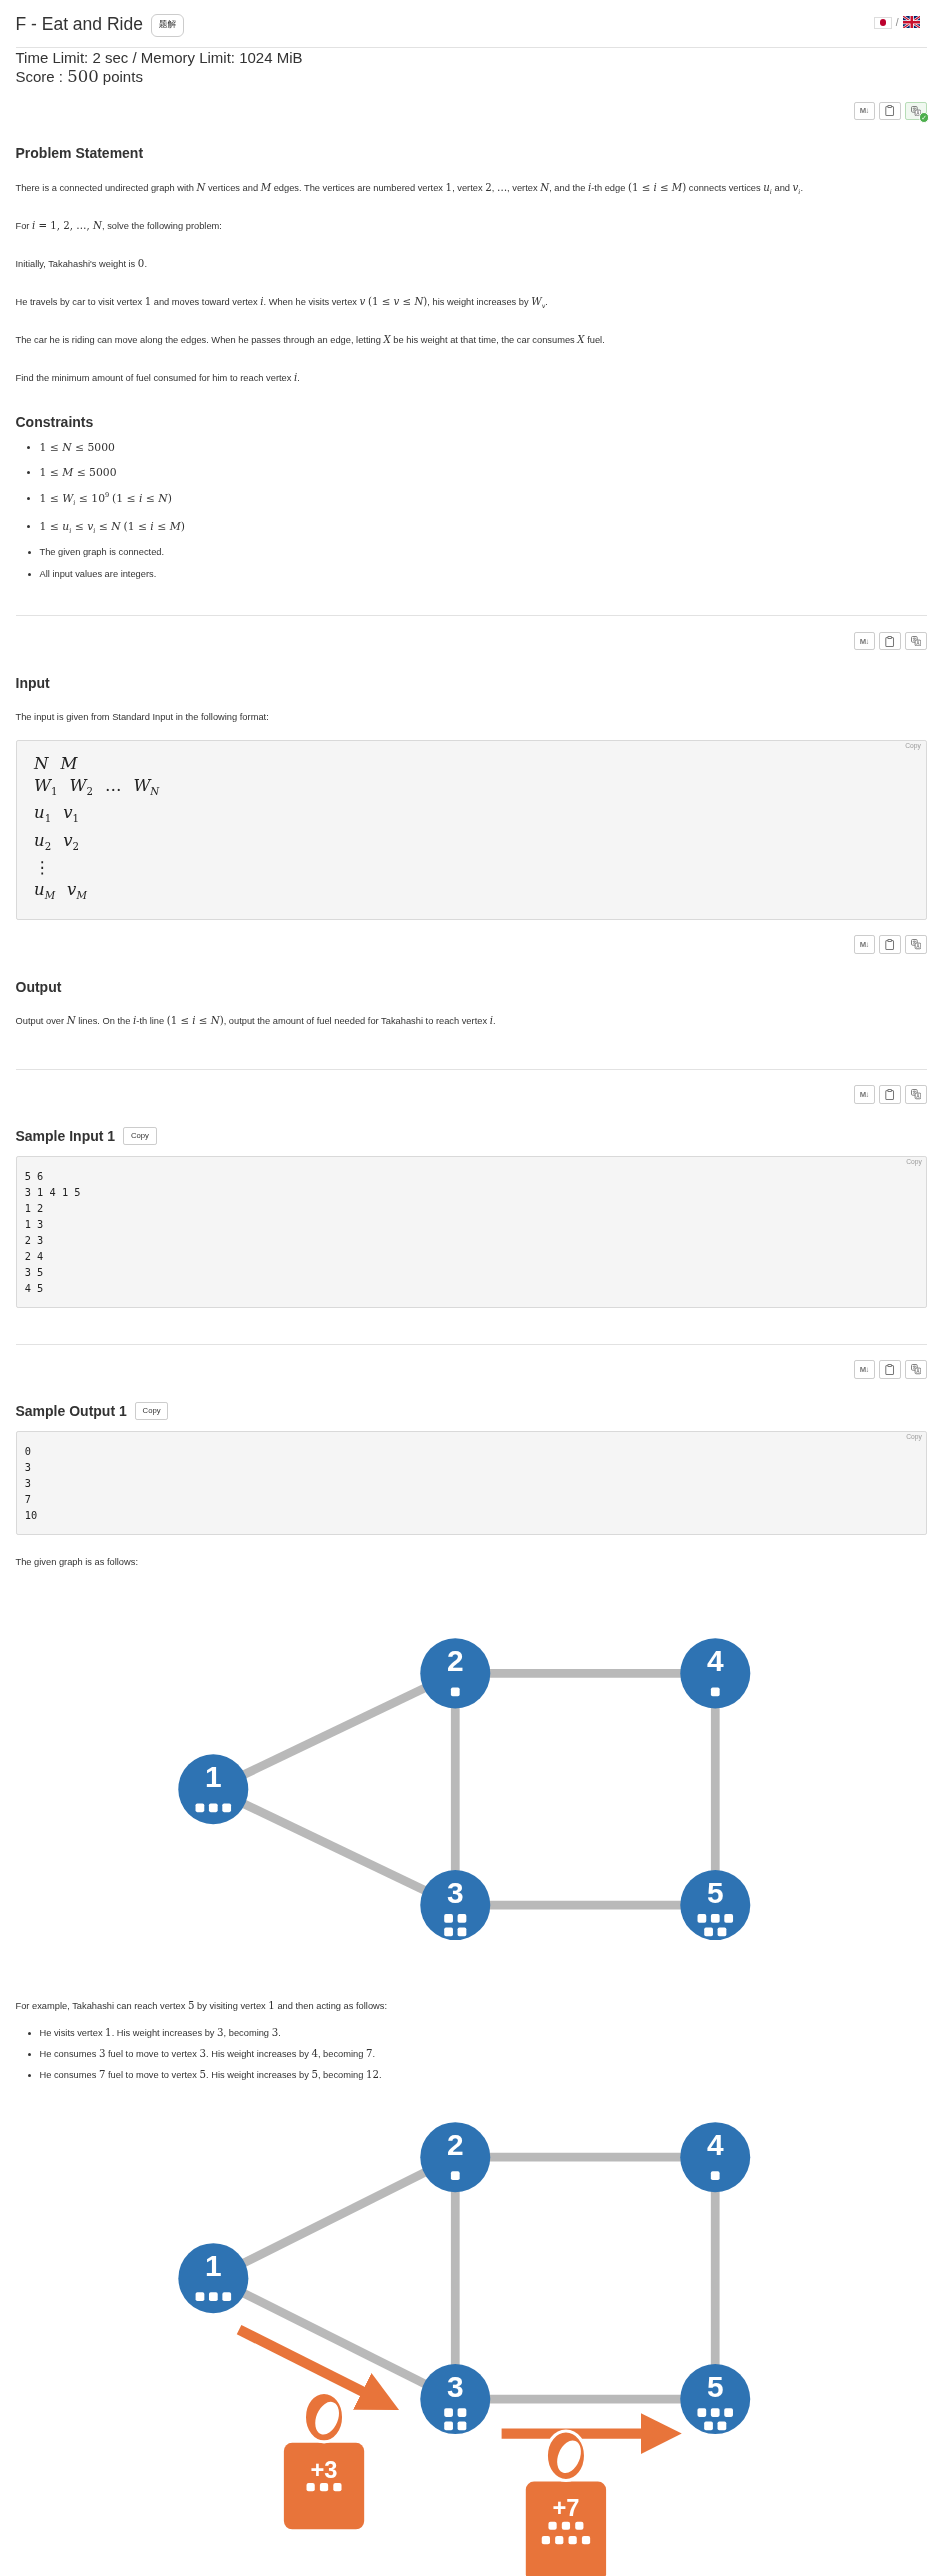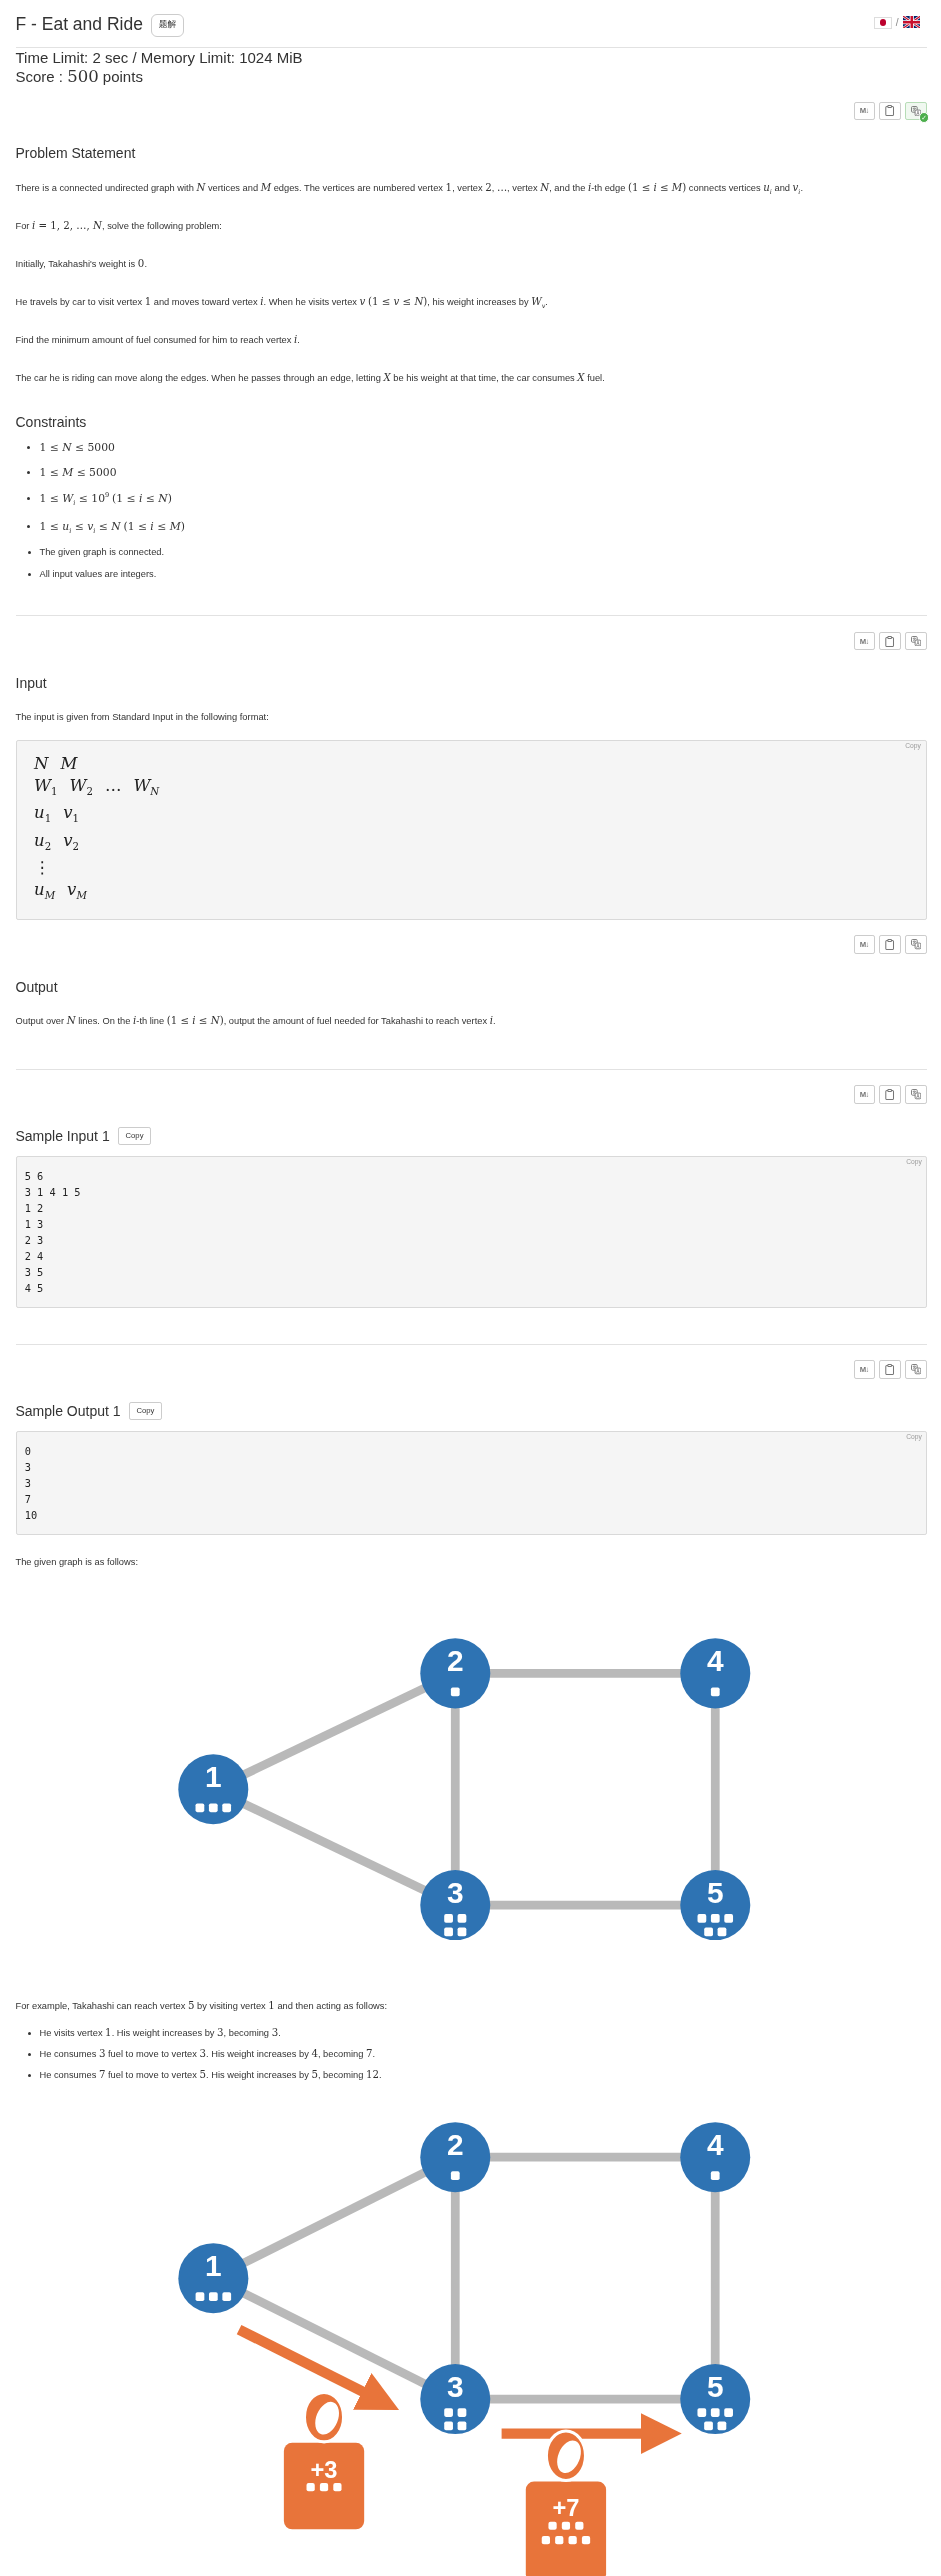--- a/index.html
+++ b/index.html
@@ -19,21 +19,21 @@
   .divider { border:none; border-top:0.5px solid #e2e2e2; margin-top:36px; }
 
   .meta p { font-size:15px; margin-top:1px; }
 
   .btn-row { display:flex; justify-content:flex-end; gap:4.1px; margin-top:15.5px; height:18.5px; }
   .tool-btn { width:21.6px; height:18.5px; border:0.5px solid #ccc; border-radius:2.1px; background:#fff; display:flex; align-items:center; justify-content:center; cursor:pointer; position:relative; color:#777; }
   .tool-btn.active { background:#f0f8f0; border-color:#b6dcb6; }
   .md-glyph { font-weight:700; font-size:7.7px; letter-spacing:-0.5px; }
   .check-badge { position:absolute; right:-3.6px; bottom:-3.6px; width:10.3px; height:10.3px; background:#4cae4c; border-radius:50%; color:#fff; font-size:6.7px; line-height:10.3px; text-align:center; border:1px solid #fff; }
 
-  h3 { font-size:14px; font-weight:400; margin-top:25px; }
+  h3 { font-size:14px; font-weight:700; margin-top:25px; }
   p.st { font-size:9.3px; line-height:2.2; margin-top:15.5px; max-width:911px; }
   .m { font-family:"DejaVu Serif",serif; font-size:1.1em; }
   .m sub, .m sup { font-size:0.62em; }
   ul.constraint-list { margin:10.3px 0 0 24px; }
   ul.constraint-list li { font-size:9.8px; margin-bottom:12.4px; }
   ul.constraint-list li.plain { font-size:9.3px; }
 
   .pre-wrap { position:relative; margin-top:11.3px; }
   pre.box { background:#f5f5f5; border:0.5px solid #d9d9d9; border-radius:2.1px; padding:10.8px 8.2px; font-family:"DejaVu Sans Mono",monospace; font-size:10.3px; line-height:16px; color:#222; white-space:pre; }
   .fmt-box { background:#f5f5f5; border:0.5px solid #d9d9d9; border-radius:2.1px; padding:12.4px 0 12.4px 17.5px; margin-top:12.4px; position:relative; }
@@ -98,22 +98,22 @@
         <span class="check-badge">✓</span>
       </button>
     </div>
 
   <h3>Problem Statement</h3>
   <div>
       <p class="st">There is a connected undirected graph with <span class="m"><i>N</i></span> vertices and <span class="m"><i>M</i></span> edges. The vertices are numbered vertex <span class="m">1</span>, vertex <span class="m">2</span>, <span class="m">…</span>, vertex <span class="m"><i>N</i></span>, and the <span class="m"><i>i</i></span>-th edge <span class="m">(1 ≤ <i>i</i> ≤ <i>M</i>)</span> connects vertices <span class="m"><i>u</i><sub><i>i</i></sub></span> and <span class="m"><i>v</i><sub><i>i</i></sub></span>.</p>
       <p class="st">For <span class="m"><i>i</i> = 1, 2, …, <i>N</i></span>, solve the following problem:</p>
       <p class="st">Initially, Takahashi's weight is <span class="m">0</span>.</p>
       <p class="st">He travels by car to visit vertex <span class="m">1</span> and moves toward vertex <span class="m"><i>i</i></span>. When he visits vertex <span class="m"><i>v</i></span> <span class="m">(1 ≤ <i>v</i> ≤ <i>N</i>)</span>, his weight increases by <span class="m"><i>W</i><sub><i>v</i></sub></span>.</p>
+      <p class="st">The car he is riding can move along the edges. When he passes through an edge, letting <span class="m"><i>X</i></span> be his weight at that time, the car consumes <span class="m"><i>X</i></span> fuel.</p>
       <p class="st">Find the minimum amount of fuel consumed for him to reach vertex <span class="m"><i>i</i></span>.</p>
-      <p class="st">The car he is riding can move along the edges. When he passes through an edge, letting <span class="m"><i>X</i></span> be his weight at that time, the car consumes <span class="m"><i>X</i></span> fuel.</p>
     </div>
 
   <h3>Constraints</h3>
   <ul class="constraint-list">
   <li><span class="m">1 ≤ <i>N</i> ≤ 5000</span></li>
       <li><span class="m">1 ≤ <i>M</i> ≤ 5000</span></li>
       <li><span class="m">1 ≤ <i>W</i><sub><i>i</i></sub> ≤ 10<sup>9</sup></span> <span class="m">(1 ≤ <i>i</i> ≤ <i>N</i>)</span></li>
       <li><span class="m">1 ≤ <i>u</i><sub><i>i</i></sub> ≤ <i>v</i><sub><i>i</i></sub> ≤ <i>N</i></span> <span class="m">(1 ≤ <i>i</i> ≤ <i>M</i>)</span></li>
       <li class="plain">The given graph is connected.</li>
       <li class="plain">All input values are integers.</li>

